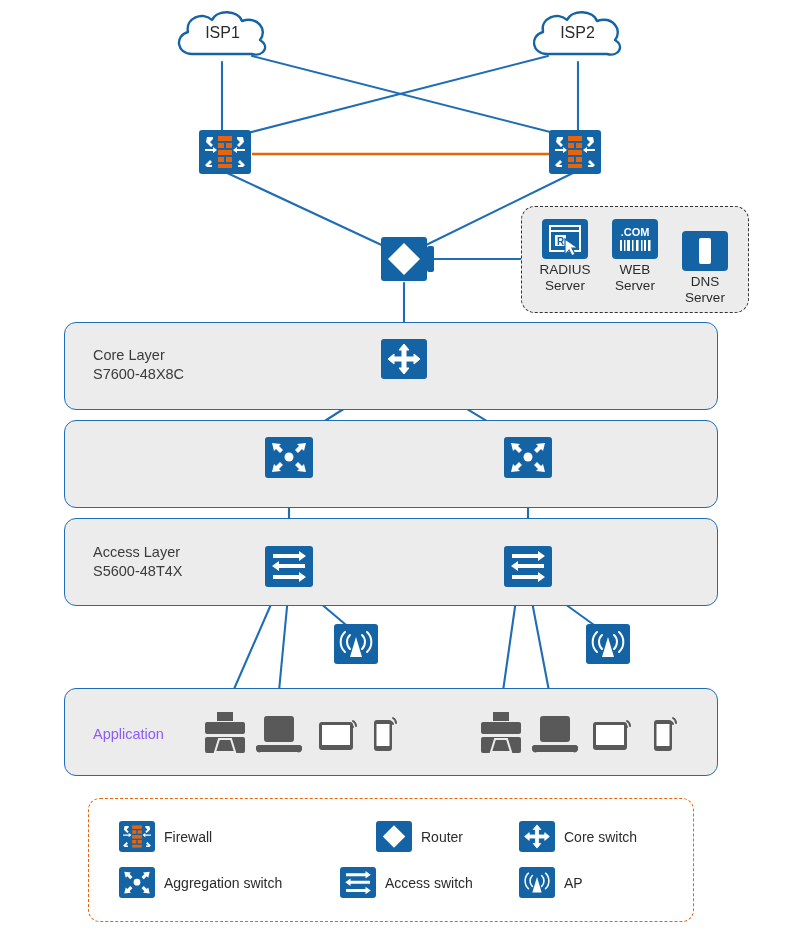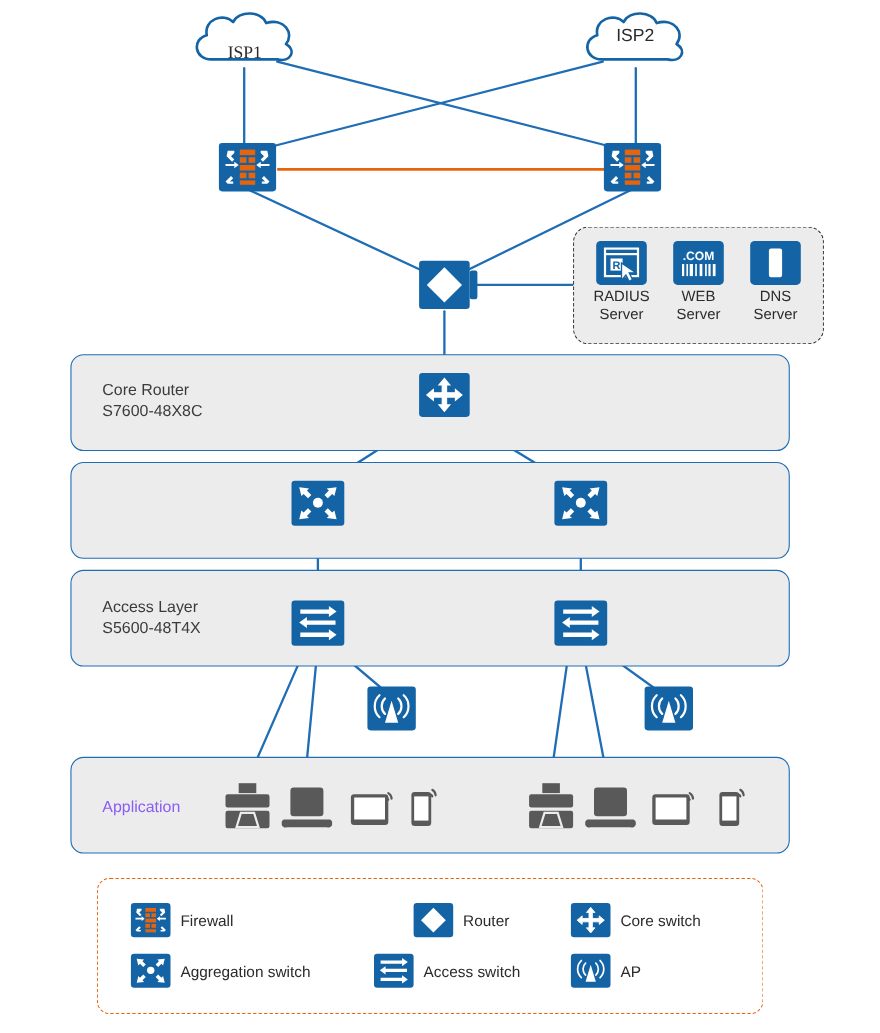--- a/index.html
+++ b/index.html
@@ -66,21 +66,21 @@
       <line x1="540" y1="586" x2="601" y2="630"></line>
     </g>
 
     <line x1="252" y1="154" x2="551" y2="154" stroke="#e8640c" stroke-width="2.6"></line>
   </svg>
 
   <div class="cloudwrap" style="left:170px;top:8px;width:105px;height:58px;">
     <svg width="105" height="58" viewBox="0 0 105 58">
       <path d="M22 46 C7 46 4 28 18 24 C15 10 33 3 42 12 C47 1 68 2 72 13 C88 8 98 22 90 32 C100 38 94 49 82 46 Z" fill="#ffffff" stroke="#1464a5" stroke-width="2.4" stroke-linejoin="round"></path>
     </svg>
-    <div class="cloudlabel" style="top:32px;font-family:Liberation Serif, serif;">ISP1</div>
+    <div class="cloudlabel" style="top:16px;">ISP1</div>
   </div>
 
   <div class="cloudwrap" style="left:525px;top:8px;width:105px;height:58px;">
     <svg width="105" height="58" viewBox="0 0 105 58">
       <path d="M22 46 C7 46 4 28 18 24 C15 10 33 3 42 12 C47 1 68 2 72 13 C88 8 98 22 90 32 C100 38 94 49 82 46 Z" fill="#ffffff" stroke="#1464a5" stroke-width="2.4" stroke-linejoin="round"></path>
     </svg>
     <div class="cloudlabel" style="top:16px;">ISP2</div>
   </div>
 
   <div class="node" style="left:199px;top:130px;">
@@ -169,33 +169,33 @@
               <rect x="29" y="21" width="1.5" height="11"></rect>
               <rect x="32" y="21" width="2" height="11"></rect>
               <rect x="36" y="21" width="2.5" height="11"></rect>
             </g>
         </svg>
       </div>
       <div class="srv-cap">WEB
 Server</div>
     </div>
 
-    <div class="srv-item" style="left:150px;top:12px;">
+    <div class="srv-item" style="left:150px;top:24px;">
       <div class="srv-ico">
         <svg width="46" height="40" viewBox="0 0 46 40">
             <rect x="17" y="7" width="12" height="26" rx="2" fill="#fff"></rect>
           </svg>
       </div>
       <div class="srv-cap">DNS
 Server</div>
     </div>
   </div>
 
   <div class="band" style="left:64px;top:322px;width:654px;height:88px;"></div>
-  <div class="band-label" style="left:93px;top:346px;">Core Router
+  <div class="band-label" style="left:93px;top:346px;">Core Layer
 S7600-48X8C</div>
 
   <div class="band" style="left:64px;top:420px;width:654px;height:88px;"></div>
 
   <div class="band" style="left:64px;top:518px;width:654px;height:88px;"></div>
   <div class="band-label" style="left:93px;top:543px;">Access Layer
 S5600-48T4X</div>
 
   <div class="band" style="left:64px;top:688px;width:654px;height:88px;"></div>
   <div class="app-label" style="left:93px;top:726px;">Application</div>

